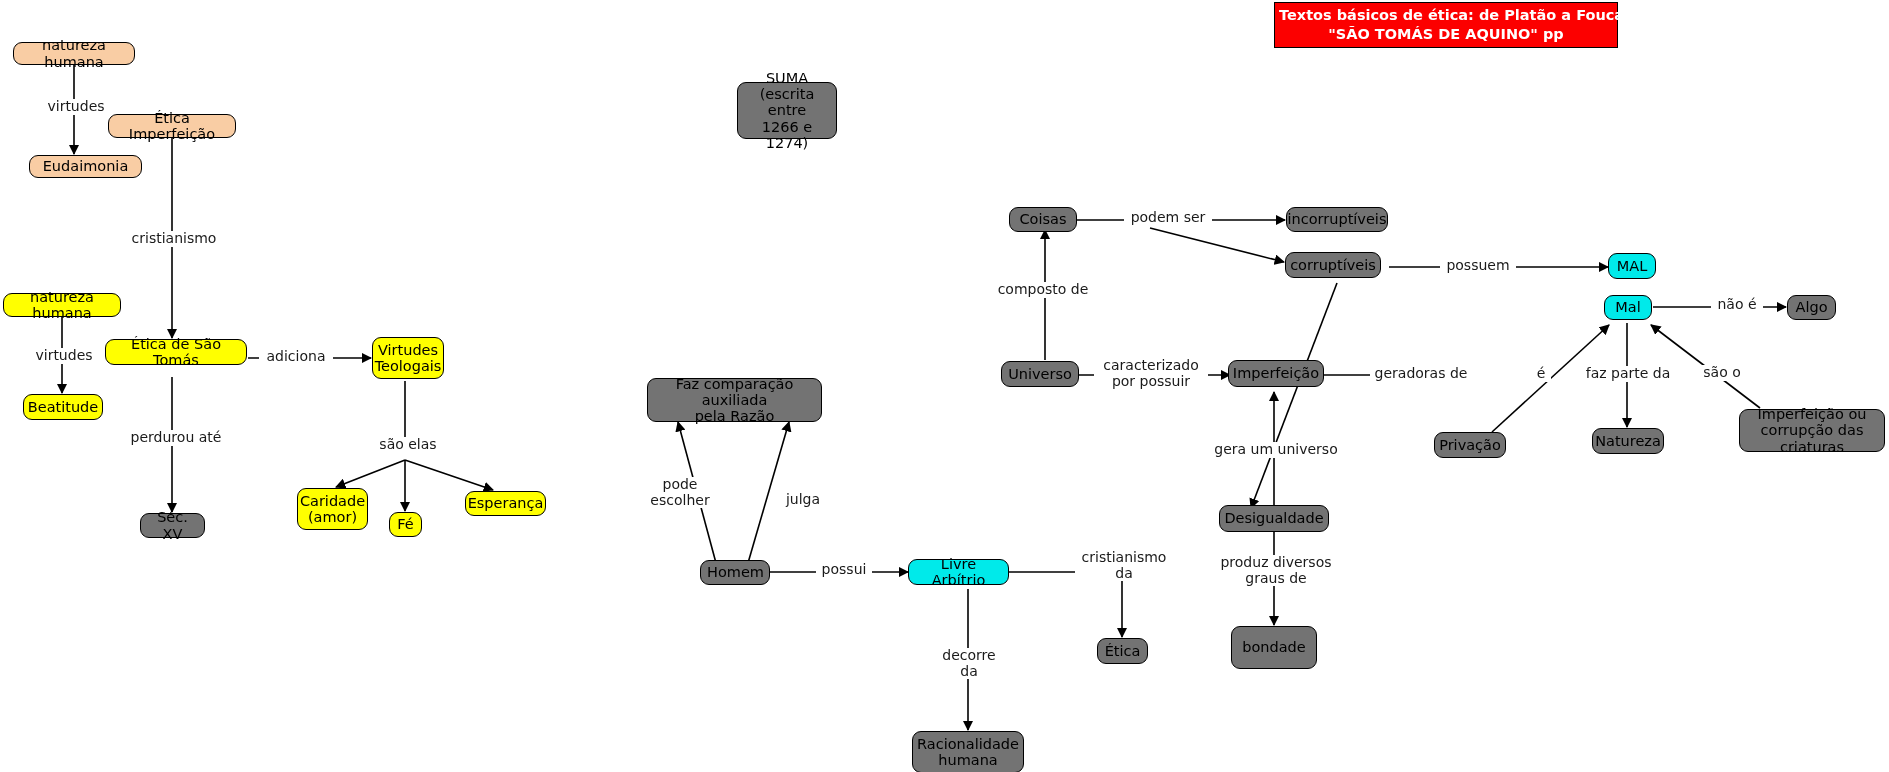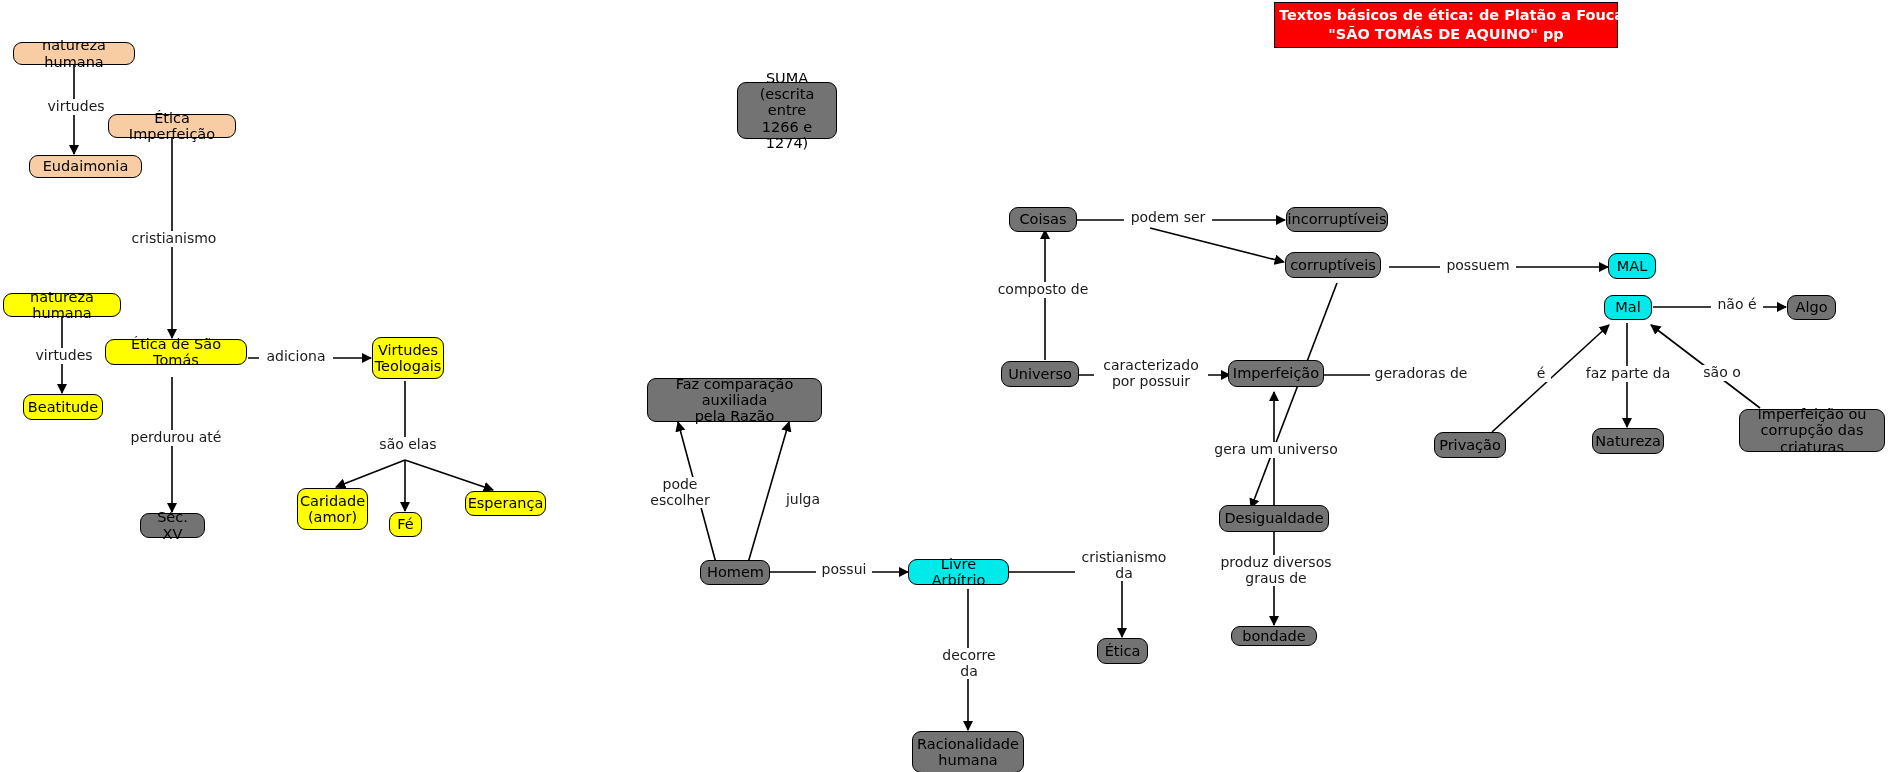--- a/index.html
+++ b/index.html
@@ -253,15 +253,15 @@
   <div class="node n-light" style="left:1592px; top:428px; width:72px; height:26px;">Natureza</div>
 
   <div class="node n-light" style="left:1739px; top:409px; width:146px; height:43px;">Imperfeição ou
 corrupção das criaturas</div>
 
   <div class="node n-light" style="left:1219px; top:505px; width:110px; height:27px;">Desigualdade</div>
 
   <div class="edge-label" style="left:1213px; top:555px; width:122px;">produz diversos
 graus de</div>
 
-  <div class="node n-light" style="left:1231px; top:626px; width:86px; height:20px;">bondade</div>
+  <div class="node n-light" style="left:1231px; top:626px; width:86px; height:43px;">bondade</div>
 
 </div>
 
 </body></html>

